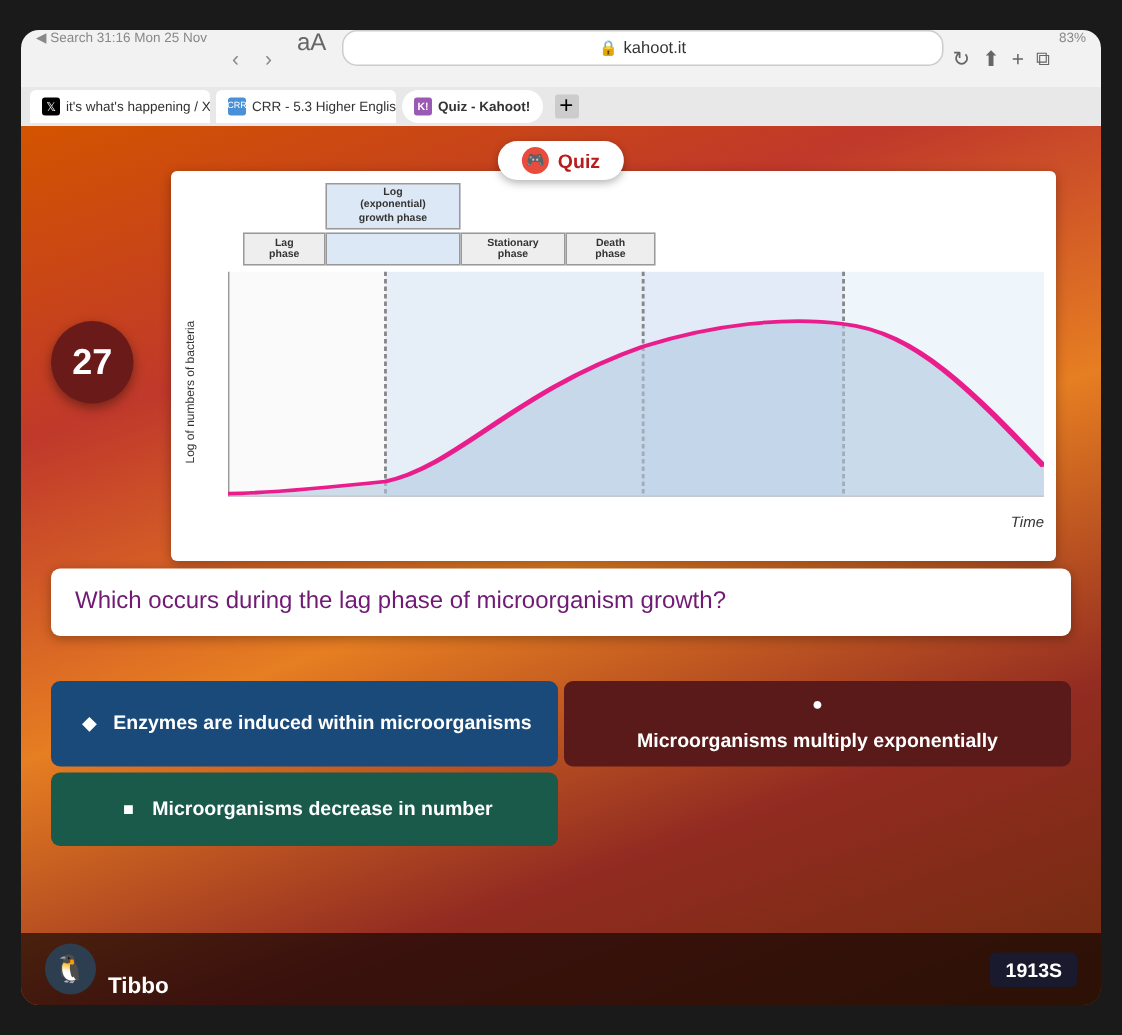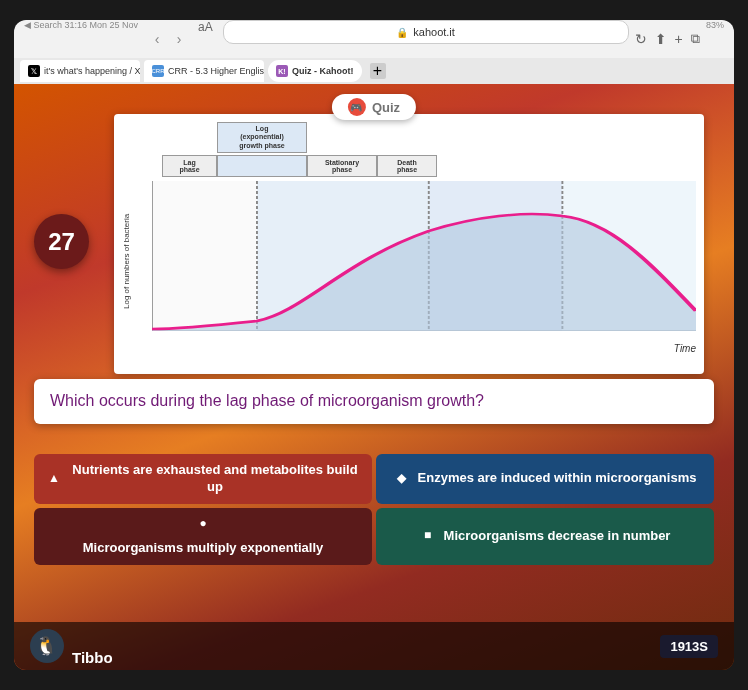--- a/index.html
+++ b/index.html
@@ -168,21 +168,21 @@
       display: flex;
       align-items: center;
       justify-content: center;
       font-size: 10px;
       color: white;
     }
 
     .quiz-badge-text {
       font-size: 13px;
       font-weight: bold;
-      color: #737373;
+      color: #b91c1c;
     }
 
     
     .question-number {
       position: absolute;
       left: 20px;
       top: 130px;
       width: 55px;
       height: 55px;
       background: #6b1a1a;
@@ -376,21 +376,21 @@
 <body>
 
 <div class="device-frame">
 
   <div class="browser-bar">
     <div style="font-size:9px;color:#888;margin-right:4px;">◀ Search 31:16 Mon 25 Nov</div>
     <div class="browser-nav">
       <div class="browser-back">‹</div>
       <div class="browser-forward">›</div>
     </div>
-    <div style="font-size:12px;color:#666;padding:0 4px;">aA</div>
+    <div style="font-size:16px;color:#666;padding:0 4px;">aA</div>
     <div class="address-bar">
       <span class="lock-icon">🔒</span>
       <span>kahoot.it</span>
     </div>
     <div class="browser-actions">
       <span style="font-size:14px;">↻</span>
       <span style="font-size:14px;">⬆</span>
       <span style="font-size:14px;">+</span>
       <span style="font-size:13px;">⧉</span>
     </div>
@@ -464,24 +464,20 @@
 
       <div class="x-axis-label">Time</div>
     </div>
 
     <div class="question-card">
       <div class="question-text">Which occurs during the lag phase of microorganism growth?</div>
     </div>
 
     <div class="answers-grid">
 
-      <button class="answer-btn answer-red">
-        <span class="answer-icon answer-triangle"></span>
-        <span>Nutrients are exhausted and metabolites build up</span>
-      </button>
 
       <button class="answer-btn" style="background:#1a4a7a;">
         <span class="answer-icon answer-diamond"></span>
         <span>Enzymes are induced within microorganisms</span>
       </button>
 
       <button class="answer-btn" style="background:#5a1a1a;flex-direction:column;">
         <span class="answer-icon answer-circle"></span>
         <span>Microorganisms multiply exponentially</span>
       </button>

